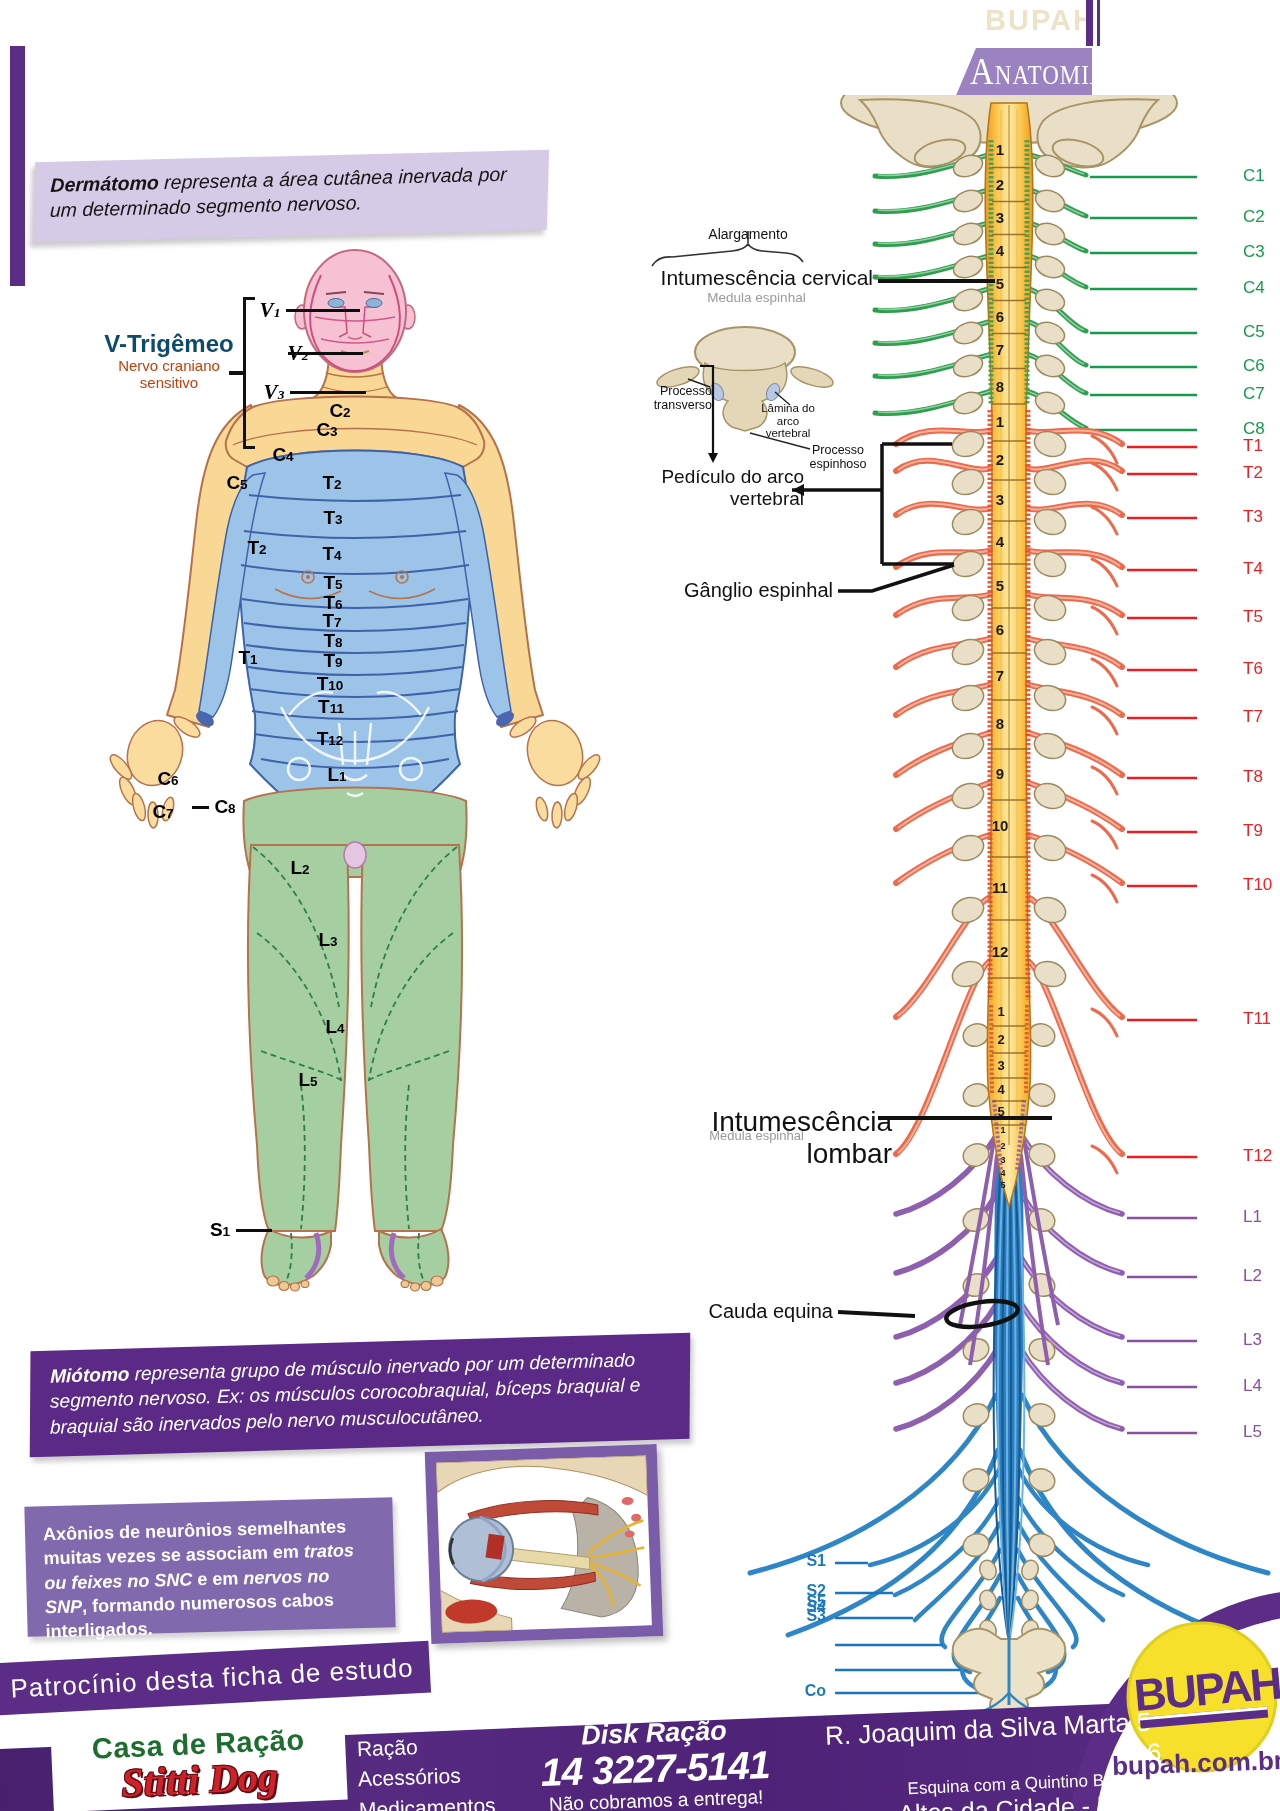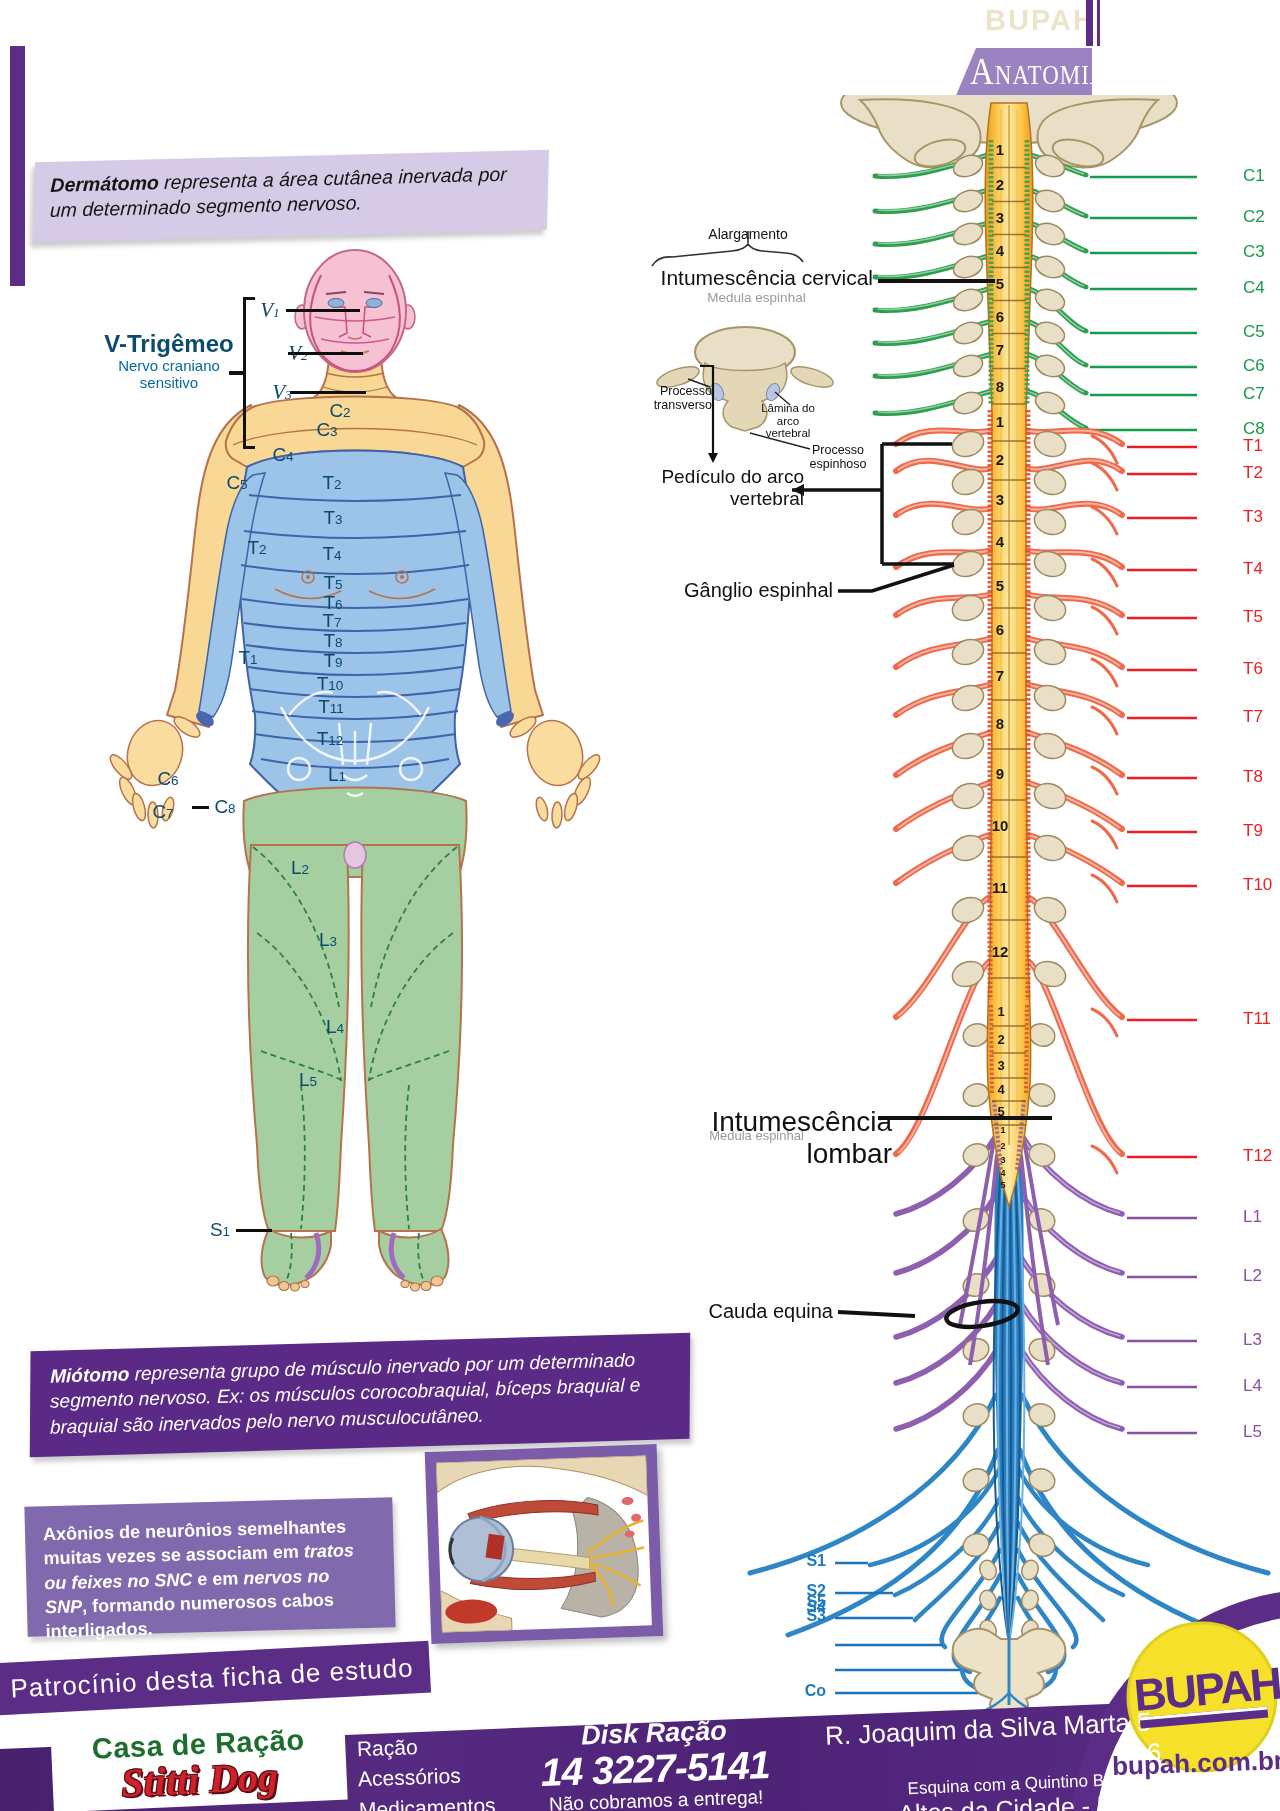--- a/index.html
+++ b/index.html
@@ -28,27 +28,27 @@
 .miotomo-box{position:absolute;left:30px;top:1342px;width:660px;height:106px;background:#5a2a86;
   transform:rotate(-1.6deg) skewX(-2deg);padding:13px 20px;box-shadow:3px 5px 5px rgba(110,110,110,.35)}
 .miotomo-box .txt{font-style:italic;font-size:19px;line-height:1.33;color:#fff}
 .miotomo-box .term{font-weight:800}
 .axonios-box{position:absolute;left:26px;top:1502px;width:368px;height:130px;background:#8169ae;
   transform:rotate(-1.5deg);padding:16px 18px;box-shadow:3px 5px 5px rgba(110,110,110,.3)}
 .axonios-box .txt{font-size:18px;line-height:1.35;color:#fff;font-weight:600}
 .axonios-box .em{font-style:italic;font-weight:800}
 
 
-#body-labels .bl{position:absolute;transform:translate(-50%,-50%);font-weight:400;font-size:19px;color:#0c4a6e;white-space:nowrap;z-index:3}
+#body-labels .bl{position:absolute;transform:translate(-50%,-50%);font-weight:700;font-size:19px;color:#000000;white-space:nowrap;z-index:3}
 #body-labels .bl .sub{font-size:13.5px}
 #body-labels .vlb{font-family:"Liberation Serif",serif;font-style:italic;font-size:21px}
 #body-labels .bll{position:absolute;height:3px;background:#0d0d0d;z-index:3}
 .trig{position:absolute;left:100px;top:330px;width:138px;text-align:center;z-index:3}
 .trig-name{font-size:24px;font-weight:700;color:#0c4a6e}
-.trig-sub{font-size:15px;color:#0369a1;line-height:1.12}
+.trig-sub{font-size:15px;color:#c2410c;line-height:1.12}
 .trig-bracket{position:absolute;left:243px;top:297px;width:12px;height:152px;border-left:3.5px solid #111;
   border-top:3.5px solid #111;border-bottom:3.5px solid #111;z-index:3}
 .trig-tick{position:absolute;left:229px;top:371px;width:14px;height:3.5px;background:#111;z-index:3}
 
 
 .ann{position:absolute;color:#111;z-index:2}
 .ann.right{text-align:right}
 .ann.center{text-align:center}
 .gray{color:#9a9a9a}
 #ann-alargamento{left:673px;top:226px;width:150px;font-size:14px;text-align:center}
@@ -230,21 +230,21 @@
     <div class="trig-sub">sensitivo</div>
   </div>
   <div class="trig-bracket"></div>
   <div class="trig-tick"></div>
 
   <div id="body-labels">
       <div class="bl vlb" style="left: 270px; top: 310px;"><span>V</span><span class="sub">1</span></div>
       <div class="bll" style="left: 286px; width: 74px; top: 309px;"></div>
       <div class="bl vlb" style="left: 272px; top: 353px; margin-left: 26px;"><span>V</span><span class="sub">2</span></div>
       <div class="bll" style="left: 288px; width: 75px; top: 352px;"></div>
-      <div class="bl vlb" style="left: 274px; top: 392px; margin-left: 8px;"><span>V</span><span class="sub">3</span></div>
+      <div class="bl vlb" style="left: 274px; top: 392px;"><span>V</span><span class="sub">3</span></div>
       <div class="bll" style="left: 290px; width: 76px; top: 391px;"></div>
       <div class="bl" style="left: 340px; top: 411px;"><span>C</span><span class="sub">2</span></div>
       <div class="bl" style="left: 327px; top: 430px;"><span>C</span><span class="sub">3</span></div>
       <div class="bl" style="left: 283px; top: 455px;"><span>C</span><span class="sub">4</span></div>
       <div class="bl" style="left: 237px; top: 483px;"><span>C</span><span class="sub">5</span></div>
       <div class="bl" style="left: 332px; top: 483px;"><span>T</span><span class="sub">2</span></div>
       <div class="bl" style="left: 333px; top: 518px;"><span>T</span><span class="sub">3</span></div>
       <div class="bl" style="left: 332px; top: 554px;"><span>T</span><span class="sub">4</span></div>
       <div class="bl" style="left: 333px; top: 583px;"><span>T</span><span class="sub">5</span></div>
       <div class="bl" style="left: 333px; top: 603px;"><span>T</span><span class="sub">6</span></div>

